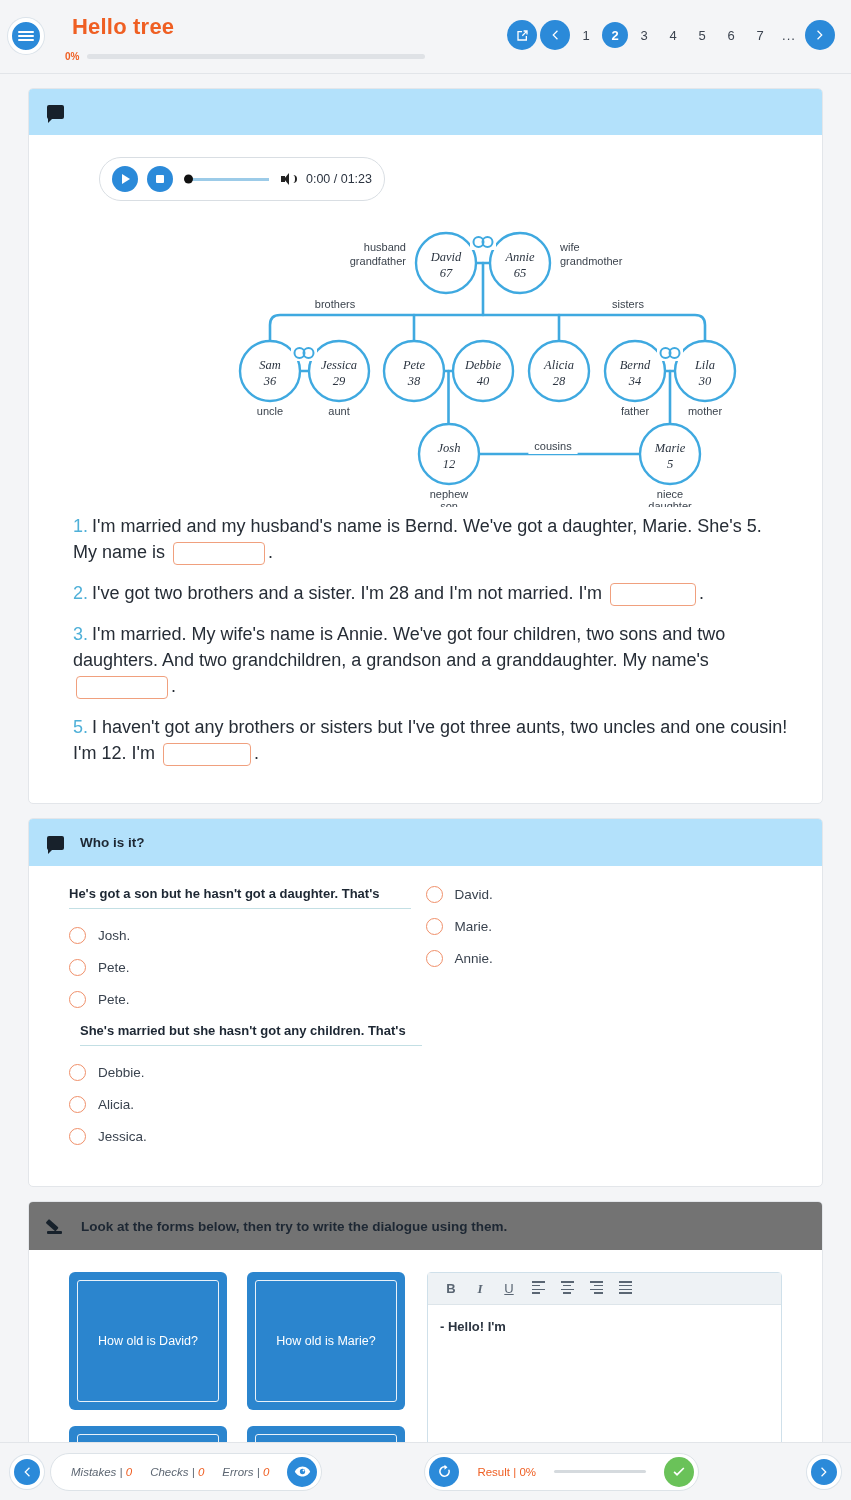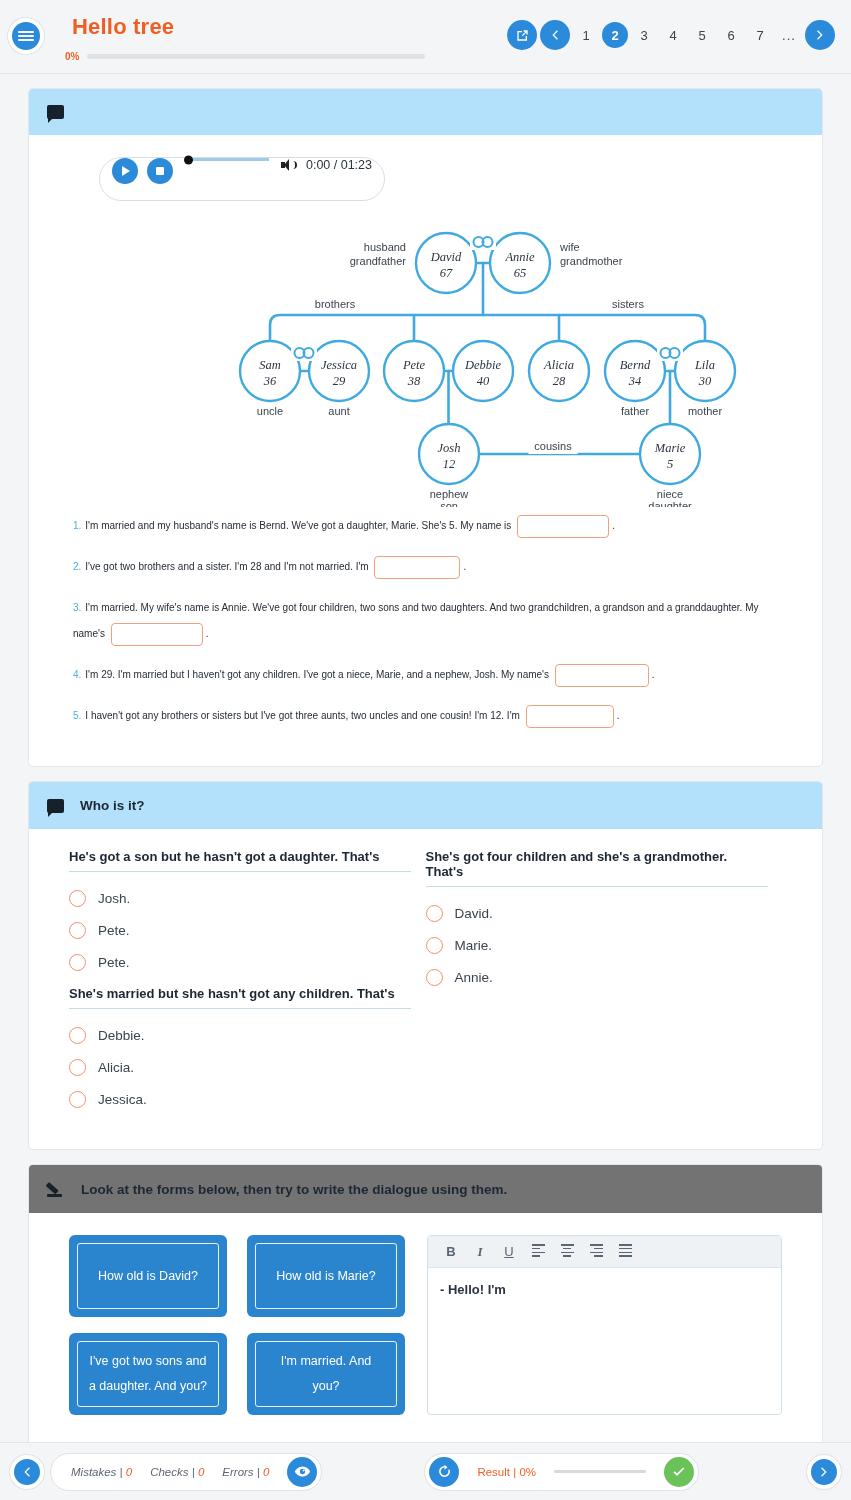--- a/index.html
+++ b/index.html
@@ -71,69 +71,69 @@
   .bubble-icon { width: 17px; height: 14px; background: #17212b; border-radius: 2px; position: relative; flex:0 0 auto;}
   .bubble-icon:after { content:""; position:absolute; left:1px; bottom:-4px; border-width: 5px 5px 0 0; border-style: solid; border-color: #17212b transparent transparent transparent;}
   .pencil-icon { width: 18px; height: 16px; position: relative; flex: 0 0 auto;}
   .pencil-icon:before { content:""; position:absolute; left:2px; top:1px; width: 13px; height: 5px; background:#17212b; transform: rotate(42deg); transform-origin: left top; border-radius:1px;}
   .pencil-icon:after { content:""; position:absolute; left:0; bottom:0; width: 15px; height: 3px; background:#17212b; border-radius:1px;}
 
   
   .body-pad { padding: 18px 32px 22px 32px; }
   .audio {
     width: 286px; height: 44px; border: 1px solid #d9dee3; border-radius: 22px;
-    display: flex; padding: 0 12px; gap: 9px; margin: 4px 0 6px 38px;
+    display: flex; align-items: center; padding: 0 12px; gap: 9px; margin: 4px 0 6px 38px;
   }
   .a-btn { width: 26px; height: 26px; border-radius: 50%; background: #2b8ad9; display:flex; align-items:center; justify-content:center; cursor:pointer; flex:0 0 auto;}
   .a-play { width:0;height:0;border-style:solid;border-width:5px 0 5px 8px;border-color:transparent transparent transparent #fff; margin-left:2px;}
   .a-stop { width: 8px; height: 8px; background: #fff; border-radius:1px;}
   .seek { flex: 1; height: 3px; background: #9ccbe8; position: relative; margin: 0 3px;}
   .seek i { position:absolute; left:-1px; top:50%; transform: translateY(-50%); width: 9px; height: 9px; border-radius: 50%; background: #111; }
   .vol { width: 16px; height: 14px; position: relative; flex:0 0 auto; cursor:pointer;}
   .vol-s { position:absolute; left:0; top:4px; width: 4px; height: 6px; background:#222;}
   .vol-t { position:absolute; left:3px; top:1px; width:0;height:0;border-style:solid;border-width:6px 5px 6px 0;border-color:transparent #222 transparent transparent;}
   .vol-w { position:absolute; right:0; top:3px; width:5px; height:8px; border-right:2px solid #222; border-radius: 0 6px 6px 0;}
   .a-time { font-size: 12.5px; color: #2c3440; white-space: nowrap; }
 
   
   .tree-wrap { position: relative; width: 100%; height: 300px; }
   .tree-wrap svg { position: absolute; left: 0; top: 0; }
 
   
   .sentences { margin-top: 6px; }
-  .sent { display: block; margin: 1px 0 15px 12px; font-size: 10px; line-height: 26px; color: #262d36; }
+  .sent { display: block; margin: 1px 0 15px 12px; font-size: 18px; line-height: 26px; color: #262d36; }
   .sn { color: #4fb0d8; margin-right: 4px; }
   .blank {
     display: inline-block; vertical-align: middle;
     border: 1px solid #f0a07e; border-radius: 4px;
     background: #fff; height: 23px; width: 92px; margin: 0 3px;
   }
   .blank.w2 { width: 86px; }
   .blank.w3 { width: 92px; }
   .blank.w4 { width: 94px; }
   .blank.w5 { width: 88px; }
 
   
   .quiz { padding: 20px 40px 26px 40px; display: flex; flex-wrap: wrap; }
   .qcol { width: 50%; }
   .qprompt {
     font-size: 13px; font-weight: 700; color: #1d2733;
     padding-bottom: 7px; border-bottom: 1px solid #c3dfe4;
     width: 342px; margin-bottom: 18px;
   }
-  .qprompt.second { margin-top: 8px; }
+  .qprompt.second { margin-top: 8px; margin-left: 11px; }
   .opt { display: flex; align-items: center; gap: 12px; margin-bottom: 15px; cursor: pointer; }
   .radio { width: 17px; height: 17px; border-radius: 50%; border: 1.6px solid #f0906a; background:#fff; flex:0 0 auto;}
   .opt-label { font-size: 13.5px; color: #3a434f;}
 
   
   .writing { padding: 22px 40px 30px 40px; display: flex; gap: 22px; }
   .cards-grid { display: grid; grid-template-columns: 158px 158px; gap: 16px 20px; }
   .wcard {
-    height: 82px; background: #2b85ce; border-radius: 6px;
+    height: 138px; background: #2b85ce; border-radius: 6px;
     display: flex; align-items: center; justify-content: center;
     padding: 8px; cursor: pointer;
   }
   .wcard-inner {
     width: 100%; height: 100%; border: 1.5px solid #e8f1f9; border-radius: 3px;
     display: flex; align-items: center; justify-content: center;
     color: #fff; font-size: 12.5px; line-height: 25px; text-align: center; padding: 4px 10px;
   }
   .editor { flex: 1; border: 1px solid #cfe0ea; border-radius: 4px; background: #fff; display:flex; flex-direction: column;}
   .etools { height: 32px; background: #eef2f5; border-bottom: 1px solid #dde5ea; display:flex; align-items:center; gap: 3px; padding: 0 10px;}
@@ -327,24 +327,20 @@
       </div>
       <div class="sent">
         <span class="sn">2.</span><span>I've got two brothers and a sister. I'm 28 and I'm not married. I'm</span>
         <span class="blank w2"></span><span>.</span>
       </div>
       <div class="sent">
         <span class="sn">3.</span><span>I'm married. My wife's name is Annie. We've got four children, two sons and two daughters. And two grandchildren, a grandson and a granddaughter. My name's</span>
         <span class="blank w3"></span><span>.</span>
       </div>
       <div class="sent">
-        <span class="sn">4.</span><span>I'm 29. I'm married but I haven't got any children. I've got a niece, Marie, and a nephew, Josh. My name's</span>
-        <span class="blank w4"></span><span>.</span>
-      </div>
-      <div class="sent">
         <span class="sn">5.</span><span>I haven't got any brothers or sisters but I've got three aunts, two uncles and one cousin! I'm 12. I'm</span>
         <span class="blank w5"></span><span>.</span>
       </div>
     </div>
   </div>
 </div>
 
 <div class="card">
   <div class="banner blue">
     <div class="bubble-icon"></div>
@@ -373,21 +369,20 @@
       <div class="opt">
         <div class="radio"></div>
         <div class="opt-label">Alicia.</div>
       </div>
       <div class="opt">
         <div class="radio"></div>
         <div class="opt-label">Jessica.</div>
       </div>
     </div>
     <div class="qcol">
-      <div class="qprompt">She's got four children and she's a grandmother. That's</div>
       <div class="opt">
         <div class="radio"></div>
         <div class="opt-label">David.</div>
       </div>
       <div class="opt">
         <div class="radio"></div>
         <div class="opt-label">Marie.</div>
       </div>
       <div class="opt">
         <div class="radio"></div>

